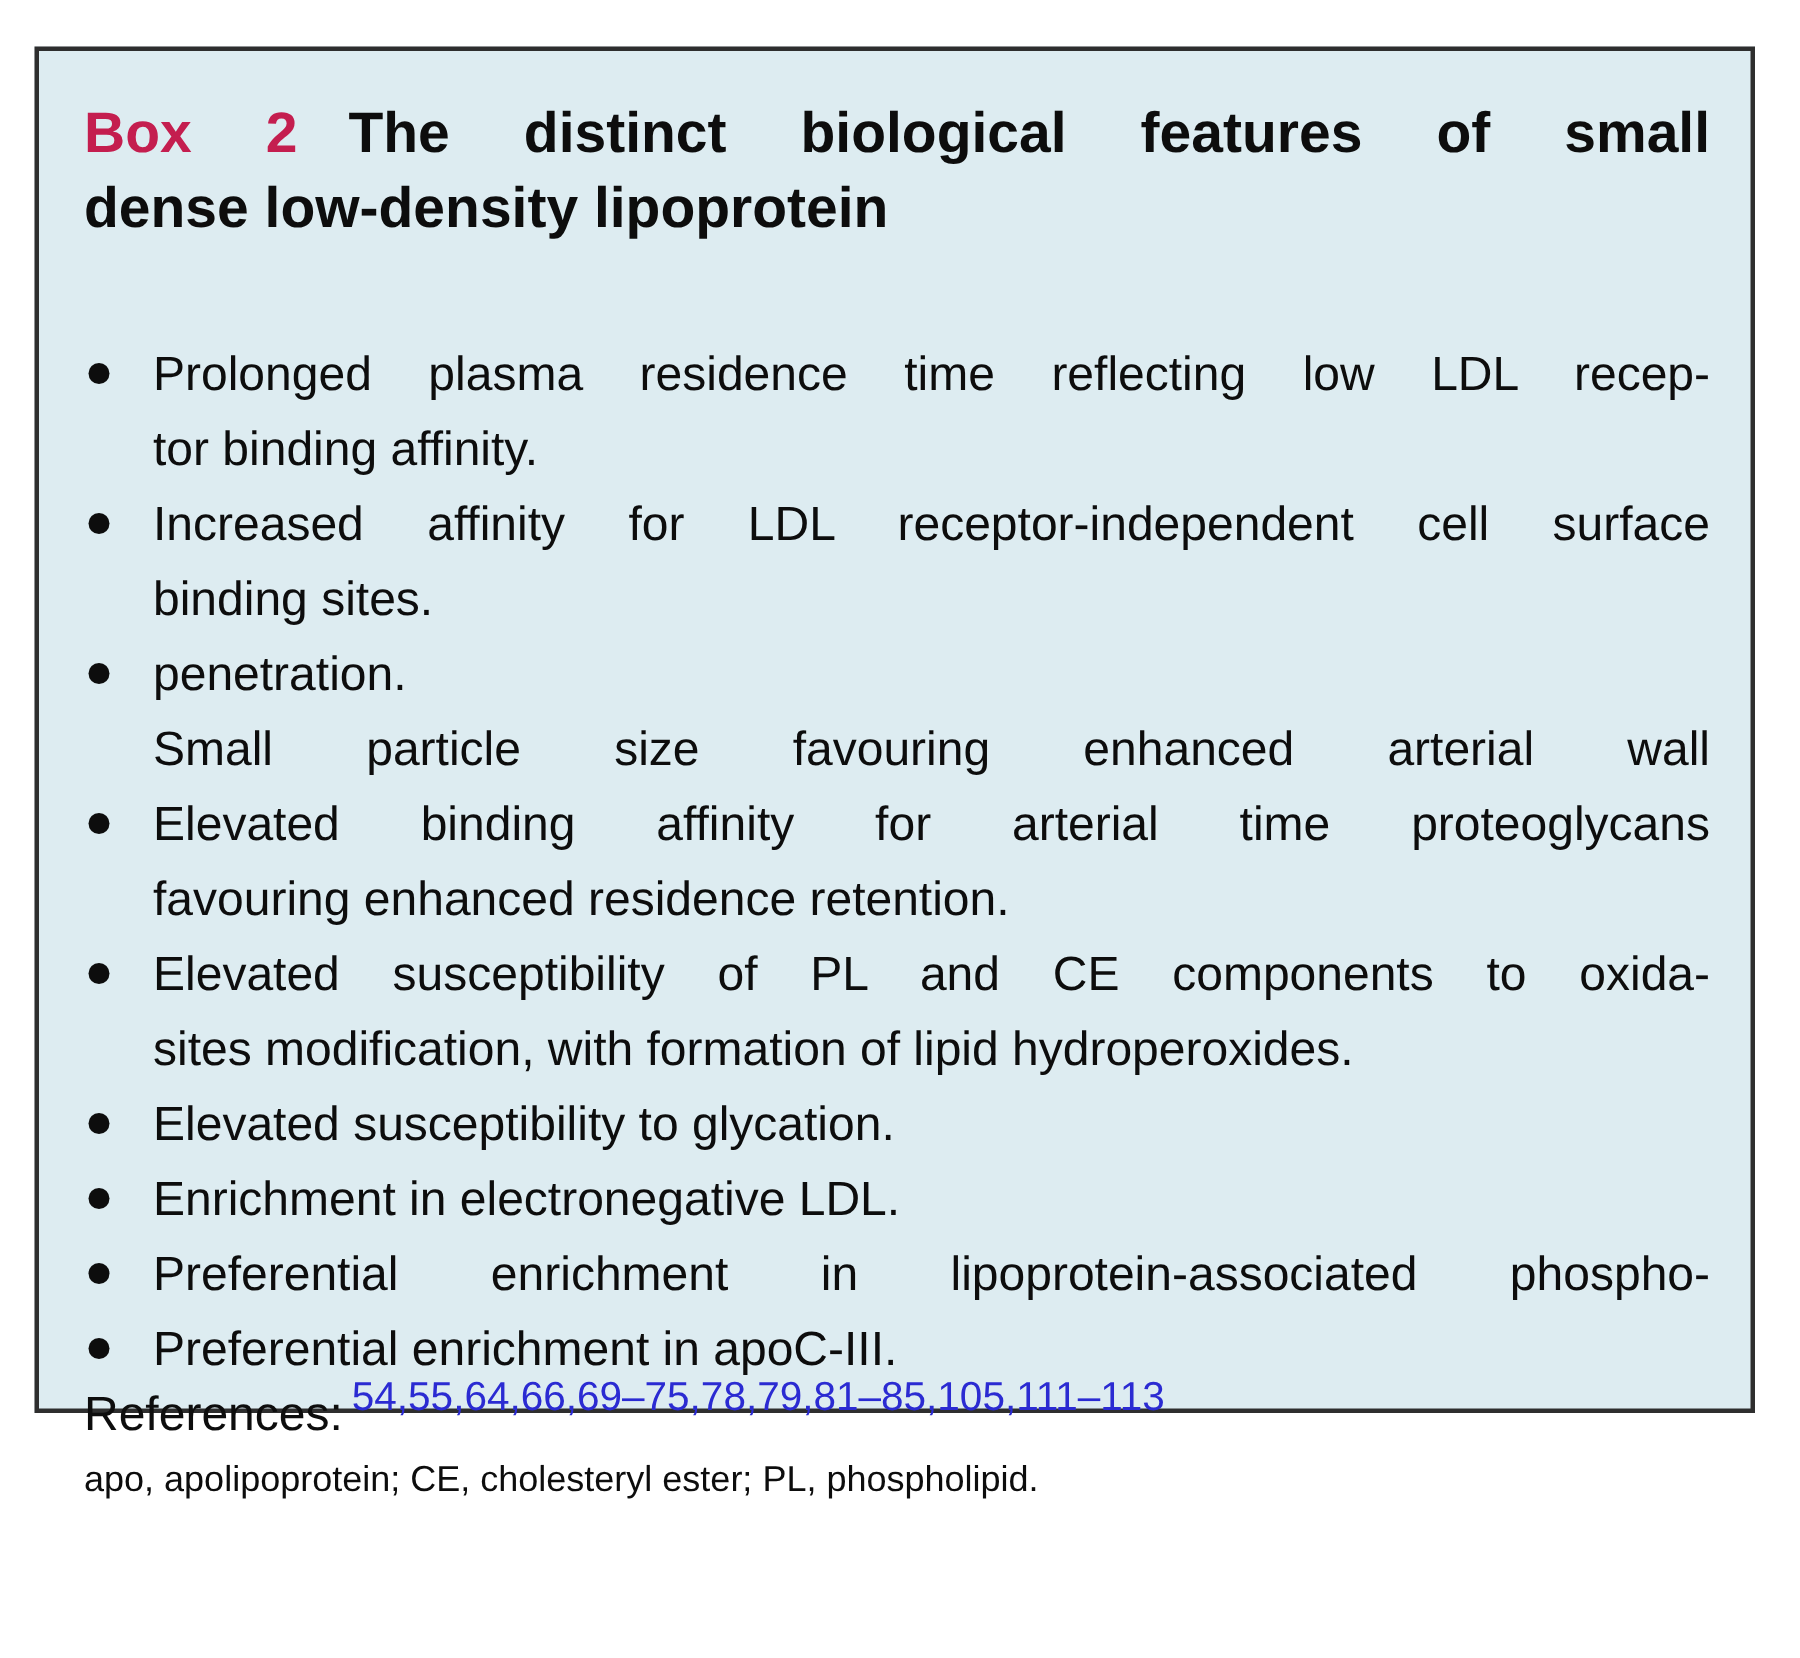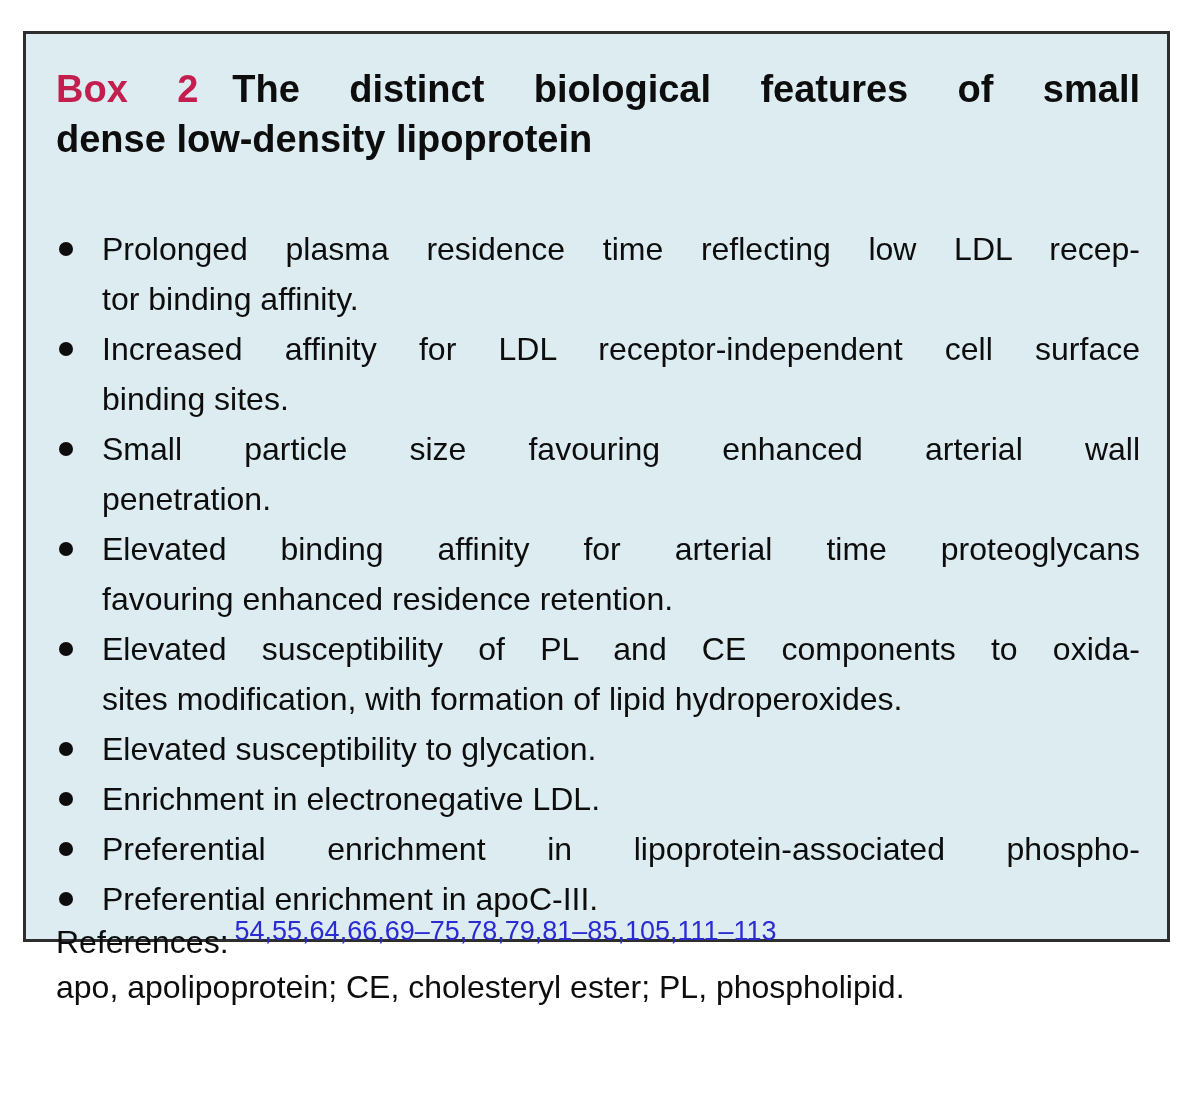--- a/index.html
+++ b/index.html
@@ -70,21 +70,21 @@
     color: #0d0d0d;
   }
   .sup {
     font-size: 27px;
     position: relative;
     top: -13px;
     margin-left: 6px;
     white-space: nowrap;
   }
   .abbr {
-    font-size: 32px;
+    font-size: 24px;
     line-height: 50px;
     color: #0d0d0d;
   }
 </style>
 </head>
 <body>
 
 <div class="page">
   <div class="box" style="background: rgb(221, 236, 241); border-color: rgb(46, 46, 46);">
 
@@ -106,22 +106,22 @@
         <li class="bullet-item">
           <span class="bullet"></span>
           <div class="bullet-text">
             <div class="line fill">Increased affinity for LDL receptor-independent cell surface</div>
             <div class="line">binding sites.</div>
           </div>
         </li>
         <li class="bullet-item">
           <span class="bullet"></span>
           <div class="bullet-text">
+            <div class="line">penetration.</div>
             <div class="line fill">Small particle size favouring enhanced arterial wall</div>
-            <div class="line">penetration.</div>
           </div>
         </li>
         <li class="bullet-item">
           <span class="bullet"></span>
           <div class="bullet-text">
             <div class="line fill">Elevated binding affinity for arterial time proteoglycans</div>
             <div class="line">favouring enhanced residence retention.</div>
           </div>
         </li>
         <li class="bullet-item">

